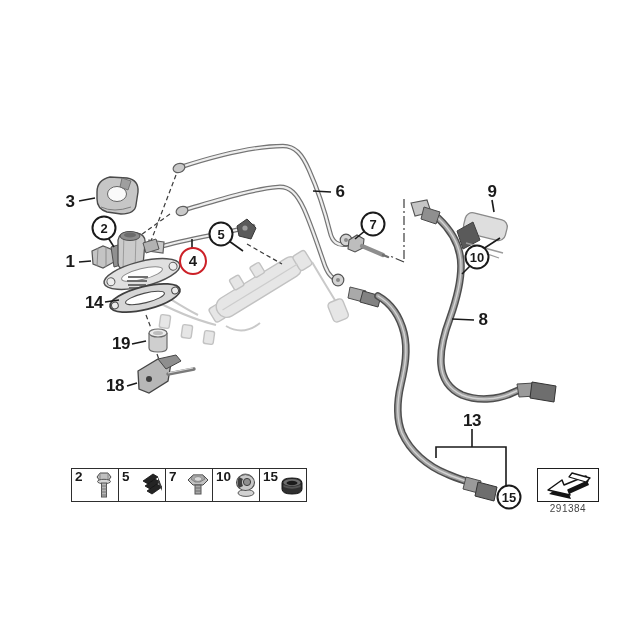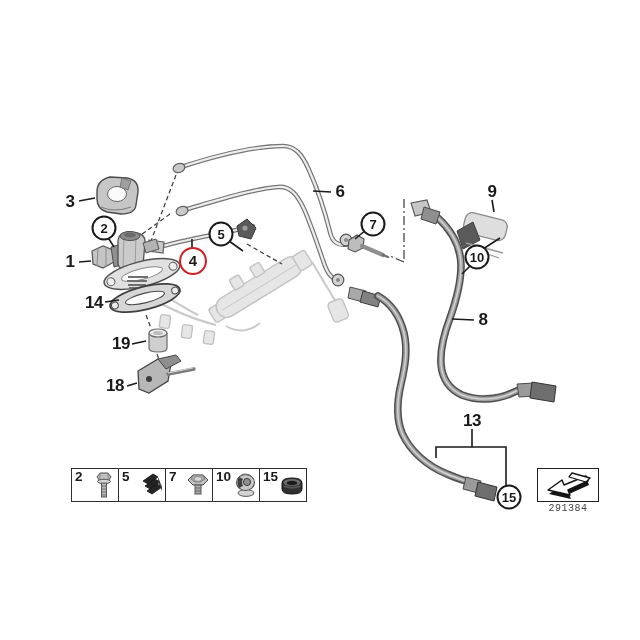--- a/index.html
+++ b/index.html
@@ -35,21 +35,21 @@
           border:1.6px solid #2e2e2e;background:#fff;box-sizing:border-box;}
   .legend .cell{flex:1;position:relative;border-left:1.6px solid #2e2e2e;}
   .legend .cell:first-child{border-left:none;}
   .legend .num{position:absolute;left:3px;top:0px;font-size:13.5px;font-weight:bold;color:var(--ink);}
   .legend svg{position:absolute;right:1px;top:2px;}
 
   
   .stamp-box{position:absolute;left:537px;top:468px;width:62px;height:34px;border:1.6px solid #1e1e1e;
              background:#fff;box-sizing:border-box;}
   .stamp-num{position:absolute;left:537px;top:503px;width:62px;text-align:center;
-             font-size:10px;color:#454545;letter-spacing:0.5px;font-family:Liberation Mono, monospace;}
+             font-size:10px;color:#454545;letter-spacing:0.5px;}
 </style>
 </head>
 <body>
 
 <div class="stage">
 
   <svg class="art" width="640" height="640" viewBox="0 0 640 640">
 
     <g>
       <g transform="rotate(-31.5 260 287)">

